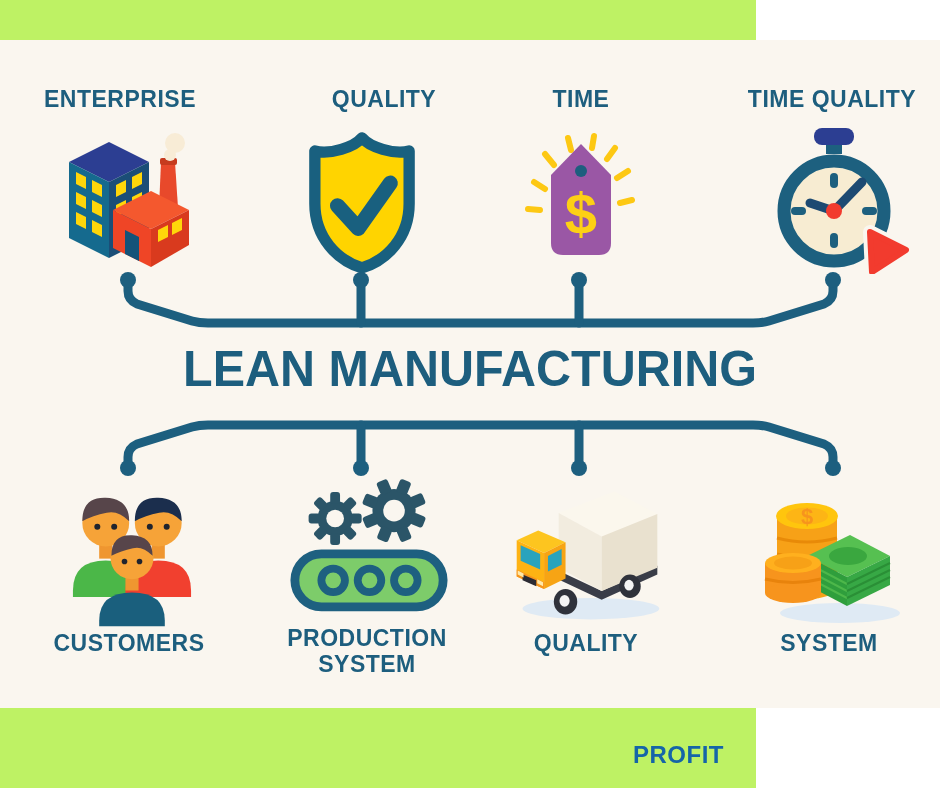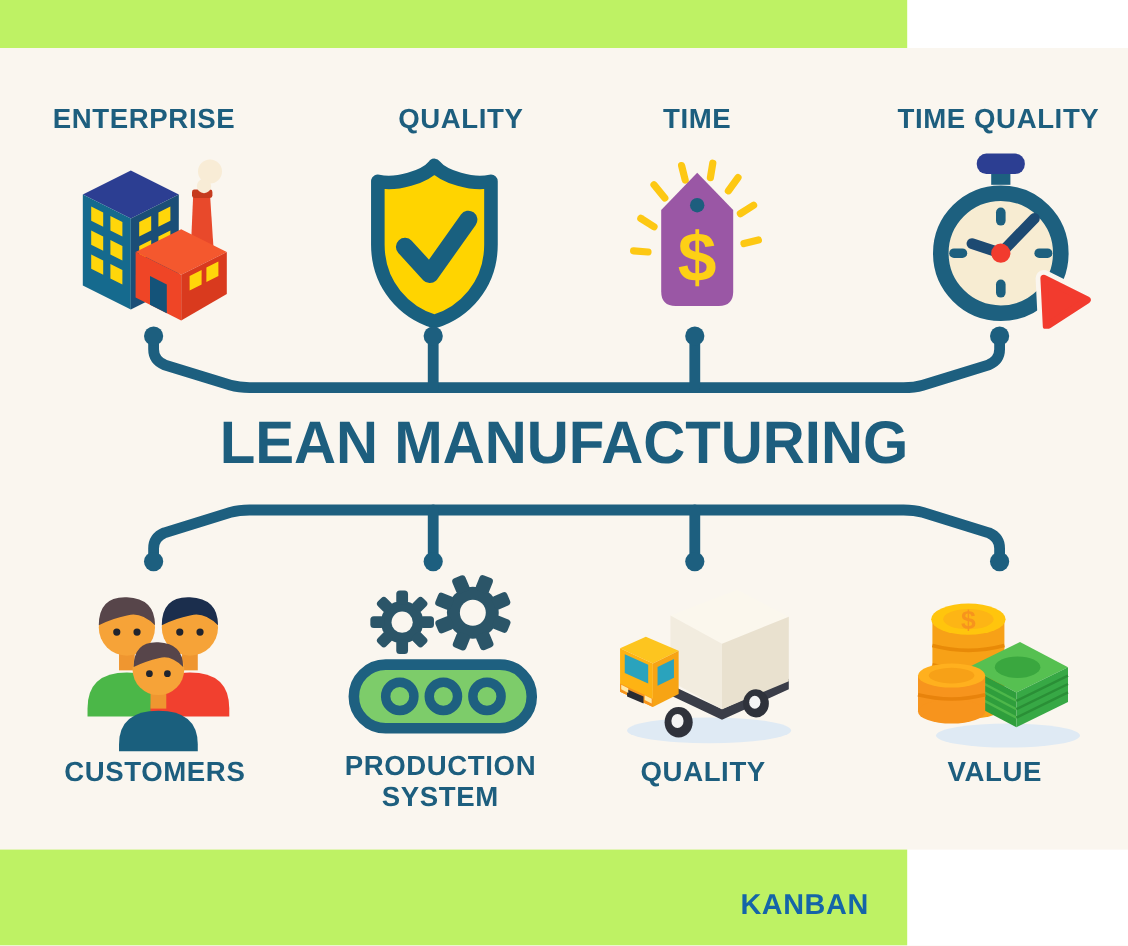--- a/index.html
+++ b/index.html
@@ -241,16 +241,16 @@
       <ellipse cx="38" cy="115" rx="28" ry="10" fill="#f7941d"></ellipse>
       <path d="M10,101 Q38,108 66,101" stroke="#e8830c" stroke-width="3" fill="none"></path>
       <ellipse cx="38" cy="85" rx="28" ry="10" fill="#ffb01e"></ellipse>
       <ellipse cx="38" cy="85" rx="19" ry="6.5" fill="#f7a117"></ellipse>
     </svg>
   </div>
 
   <div class="col-label" style="left:129px;top:630px;">CUSTOMERS</div>
   <div class="col-label wrap" style="left:367px;top:626px;">PRODUCTION SYSTEM</div>
   <div class="col-label" style="left:586px;top:630px;">QUALITY</div>
-  <div class="col-label" style="left:829px;top:630px;">VALUE</div>
-
-  <div class="brand">KANBAN</div>
+  <div class="col-label" style="left:829px;top:630px;">SYSTEM</div>
+
+  <div class="brand">PROFIT</div>
 </div>
 
 </body></html>

